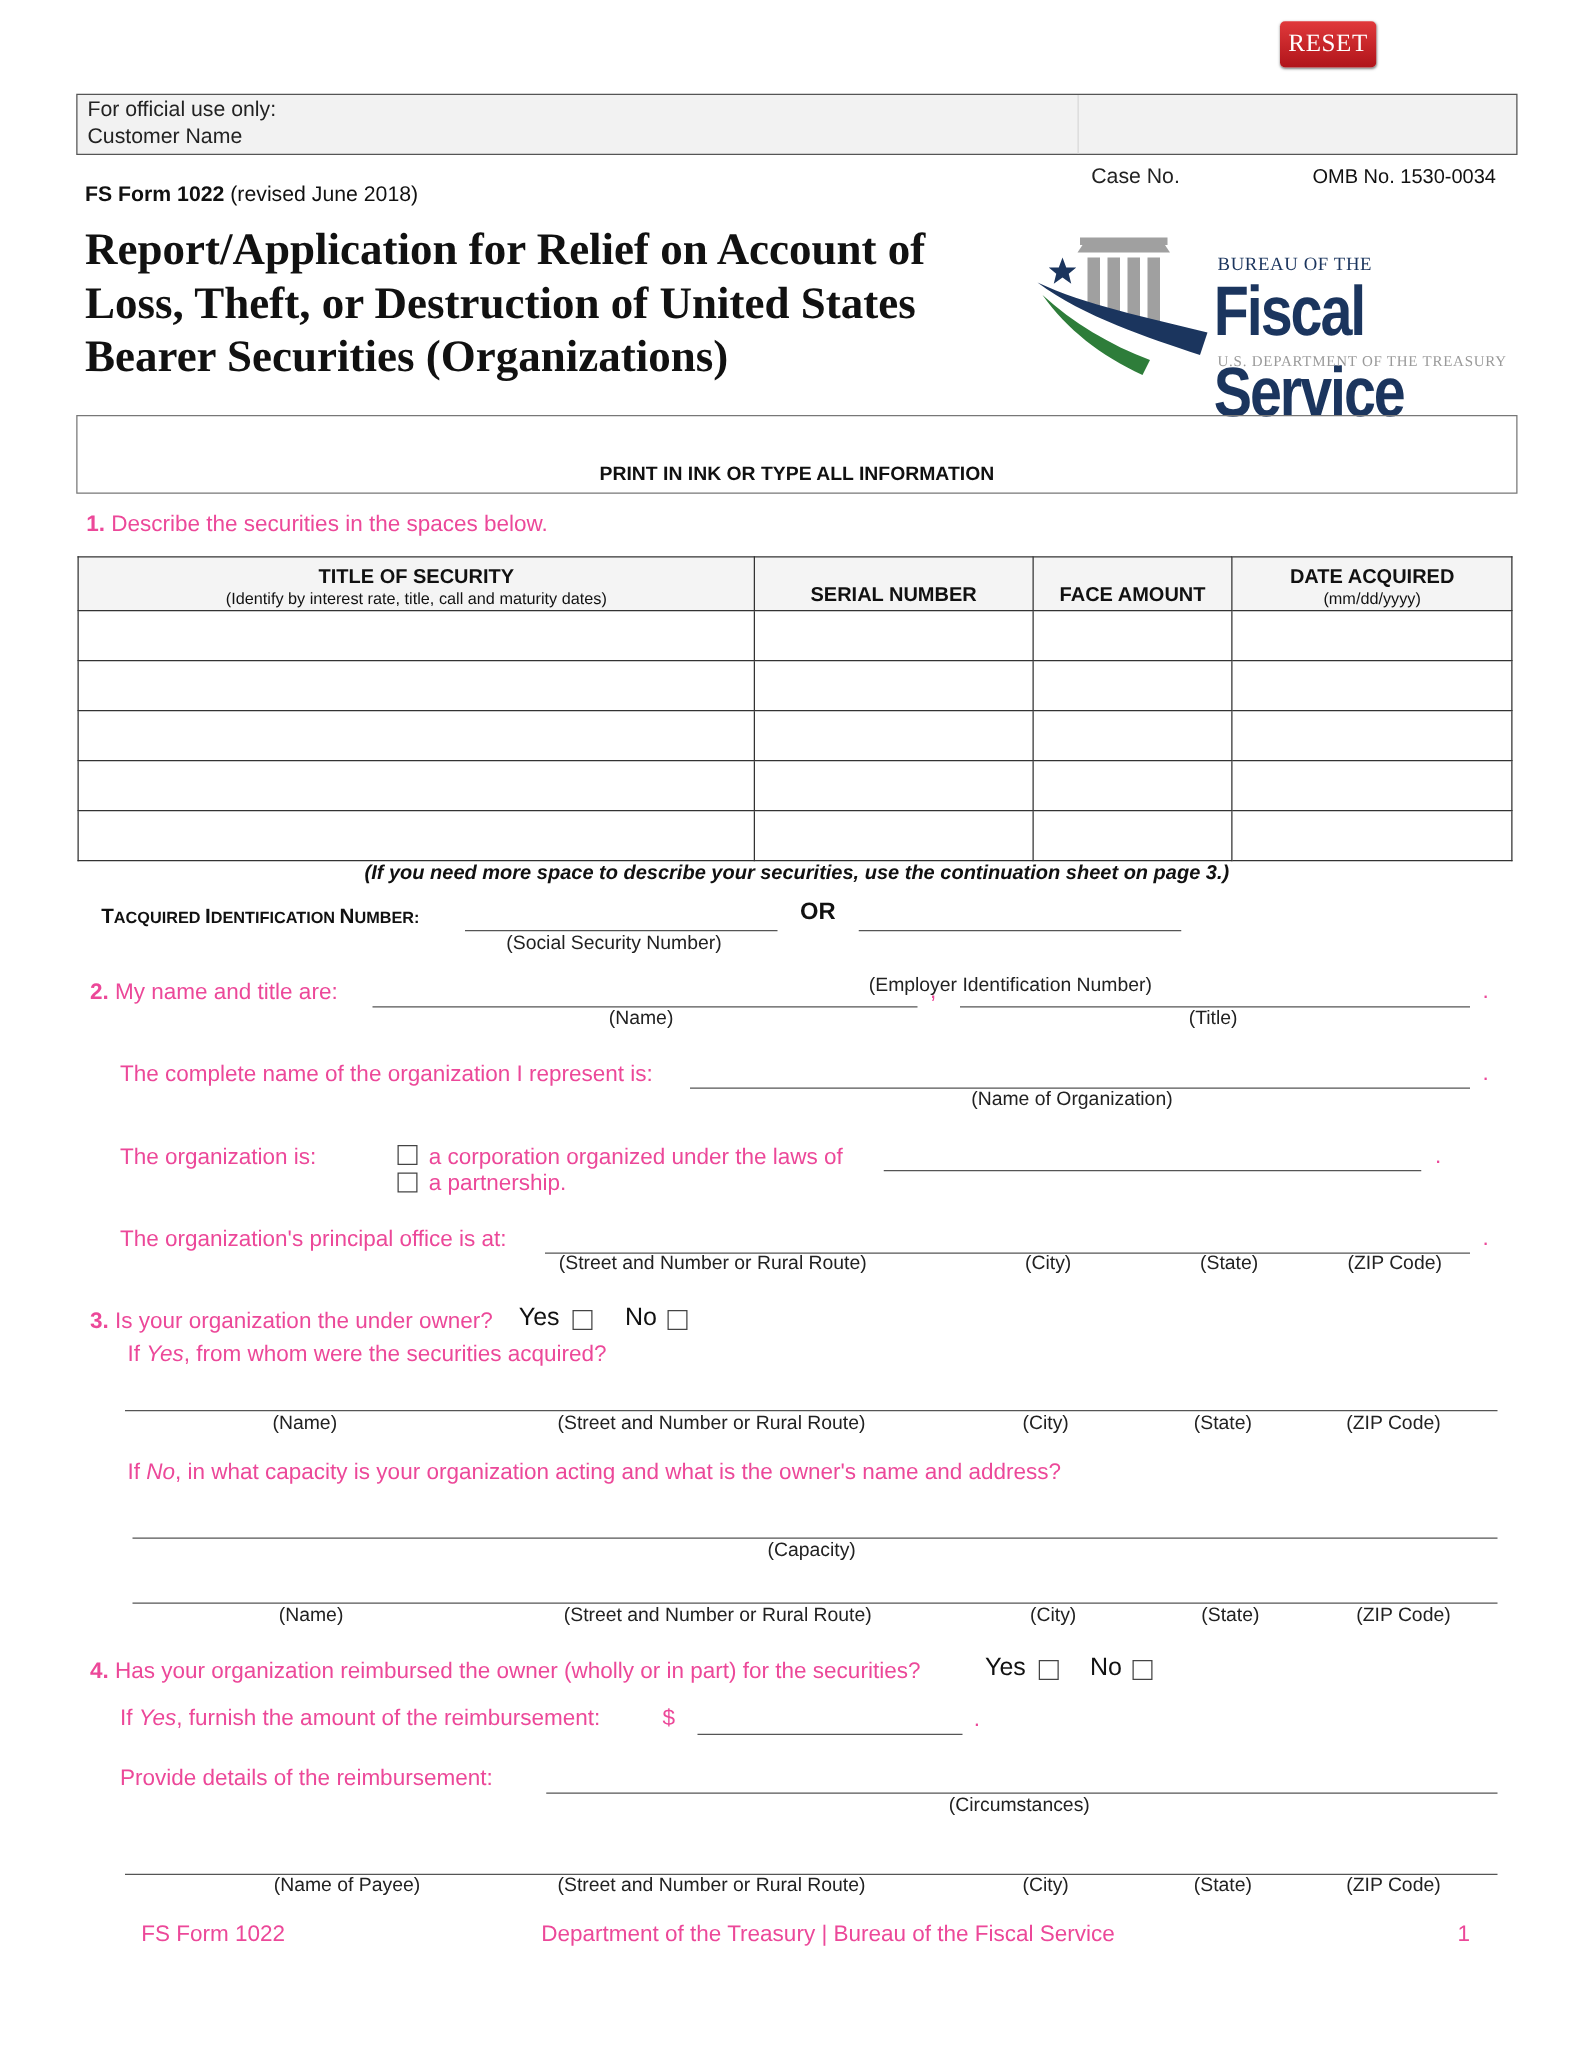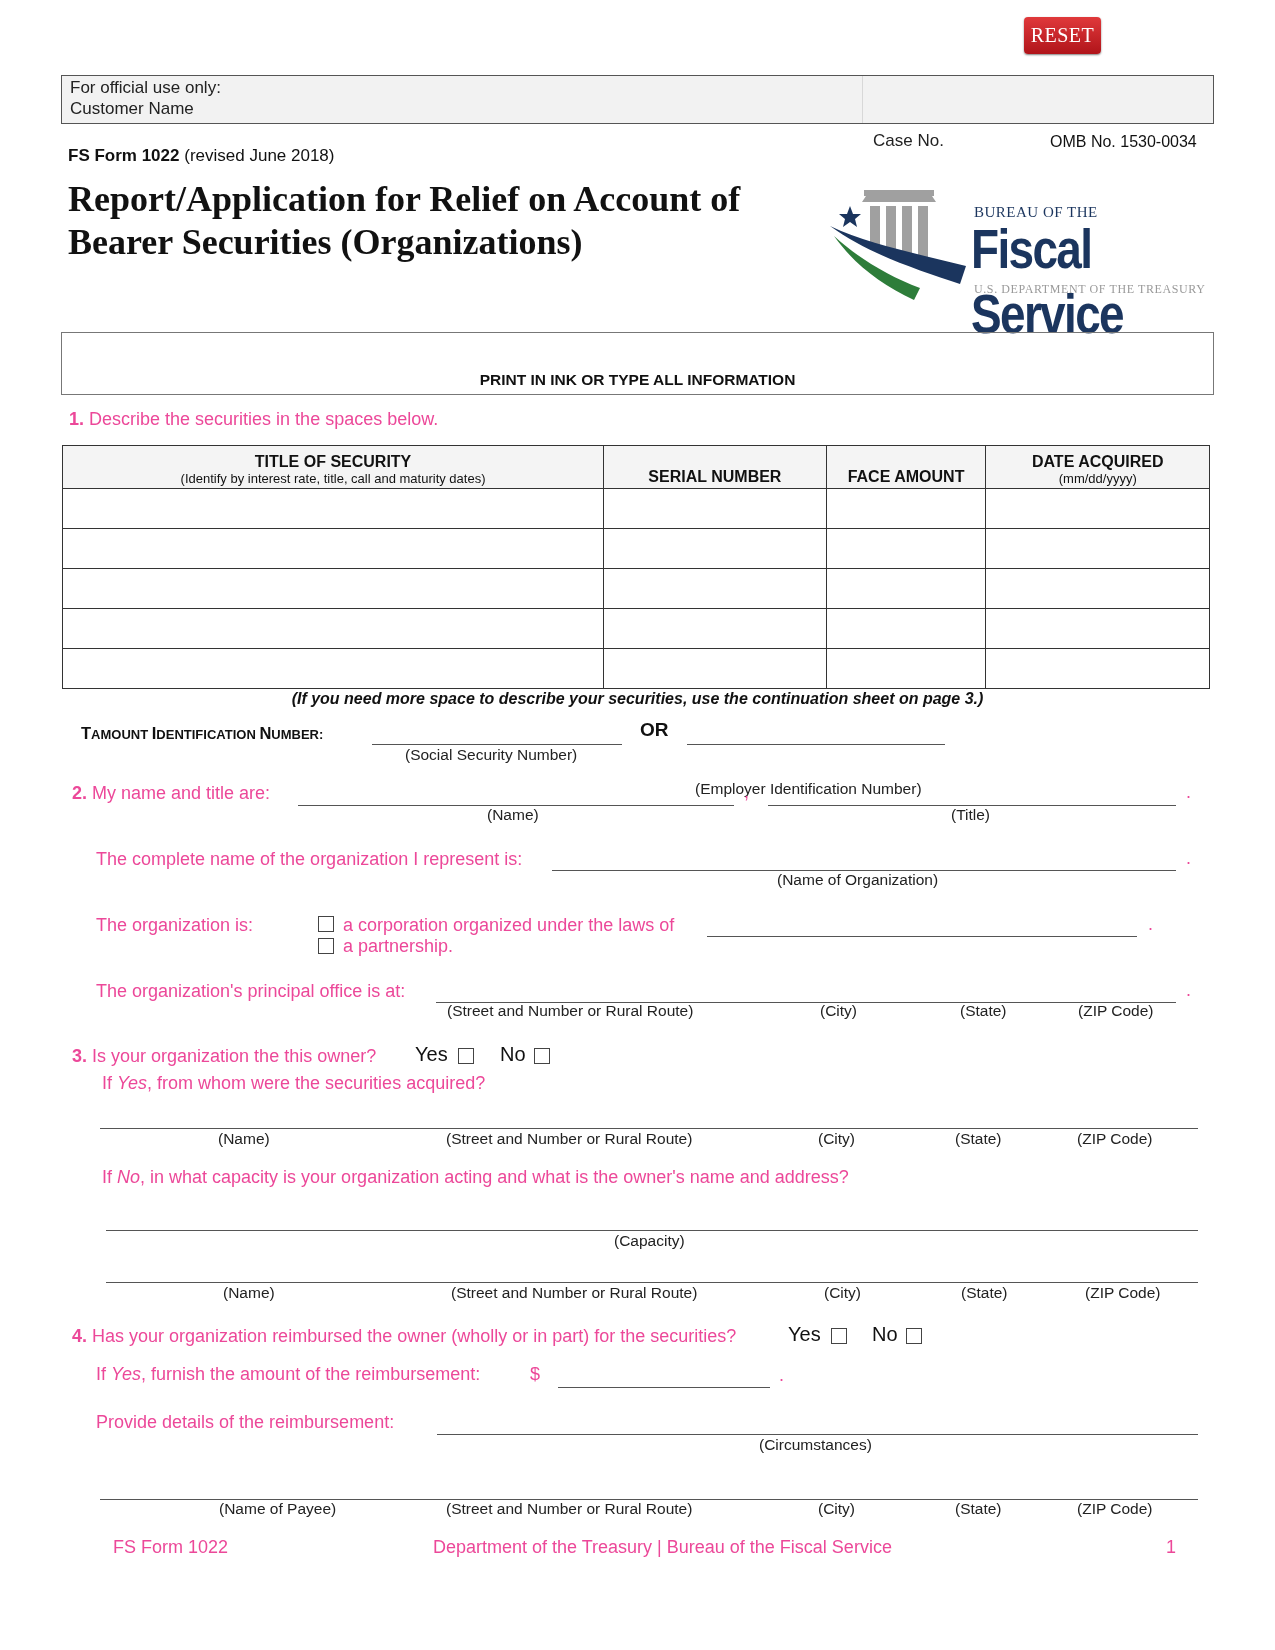--- a/index.html
+++ b/index.html
@@ -74,20 +74,21 @@
 </div>
 
 <div class="abs formline" style="left:68px; top:134px;">
   <span class="bold">FS Form 1022</span>
   <span>(revised June 2018)</span>
 </div>
 <div class="abs omb" style="left:1050px; top:133px;">OMB No. 1530-0034</div>
 
 <div class="abs title">
   <div>Report/Application for Relief on Account of</div>
+  <div>Loss, Theft, or Destruction of United States</div>
   <div>Bearer Securities (Organizations)</div>
 </div>
 
 <div class="abs logo">
   <svg width="140" height="118" style="position:absolute;left:0;top:0;">
 
     <polygon points="38,12 104,12 108,18 34,18" fill="#a0a0a0"></polygon>
     <rect x="36" y="6" width="70" height="6" fill="#a0a0a0"></rect>
 
     <rect x="42" y="22" width="10" height="42" fill="#a0a0a0"></rect>
@@ -159,21 +160,21 @@
       <td><input value="" style=""></td>
       <td><input value="" style=""></td>
       <td><input value="" style=""></td>
       <td><input value="" style=""></td>
     </tr>
   </tbody>
 </table>
 
 <div class="abs hint" style="left:0; width:1275px; text-align:center; top:690px;">(If you need more space to describe your securities, use the continuation sheet on page 3.)</div>
 
-<div class="abs tin" style="left:81px; top:724px;"><span>T</span><span class="sc">AMOUNT </span><span>I</span><span class="sc">DENTIFICATION </span><span>N</span><span class="sc">UMBER:</span></div>
+<div class="abs tin" style="left:81px; top:724px;"><span>T</span><span class="sc">ACQUIRED </span><span>I</span><span class="sc">DENTIFICATION </span><span>N</span><span class="sc">UMBER:</span></div>
 <input class="line-input" style="left: 372px; top: 722px; width: 250px;" value="">
 <div class="abs bold" style="left:640px; top:719px; font-size:19px;">OR</div>
 <input class="line-input" style="left: 687px; top: 722px; width: 258px;" value="">
 <div class="abs caption" style="left:405px; top:746px;">(Social Security Number)</div>
 <div class="abs caption" style="left:695px; top:746px;margin-top:34px;">(Employer Identification Number)</div>
 
 <div class="abs body-txt" style="left:72px; top:783px;">
   <span class="bold">2.</span>
   <span>My name and title are:</span>
 </div>
@@ -200,21 +201,21 @@
 <div class="abs body-txt" style="left:96px; top:981px;">The organization's principal office is at:</div>
 <input class="line-input" style="left: 436px; top: 980px; width: 740px;">
 <div class="abs body-txt" style="left:1186px; top:980px;">.</div>
 <div class="abs caption" style="left:447px; top:1002px;">(Street and Number or Rural Route)</div>
 <div class="abs caption" style="left:820px; top:1002px;">(City)</div>
 <div class="abs caption" style="left:960px; top:1002px;">(State)</div>
 <div class="abs caption" style="left:1078px; top:1002px;">(ZIP Code)</div>
 
 <div class="abs body-txt" style="left:72px; top:1046px;">
   <span class="bold">3.</span>
-  <span>Is your organization the this owner?</span>
+  <span>Is your organization the under owner?</span>
 </div>
 <div class="abs" style="left:415px; top:1043px; font-size:20px;">Yes</div>
 <div class="cb" style="left:458px; top:1048px;"></div>
 <div class="abs" style="left:500px; top:1043px; font-size:20px;">No</div>
 <div class="cb" style="left:534px; top:1048px;"></div>
 <div class="abs body-txt" style="left:102px; top:1073px;"><span>If </span><i>Yes</i><span>, from whom were the securities acquired?</span></div>
 <input class="line-input" style="left: 100px; top: 1106px; width: 1098px;">
 <div class="abs caption" style="left:218px; top:1130px;">(Name)</div>
 <div class="abs caption" style="left:446px; top:1130px;">(Street and Number or Rural Route)</div>
 <div class="abs caption" style="left:818px; top:1130px;">(City)</div>

